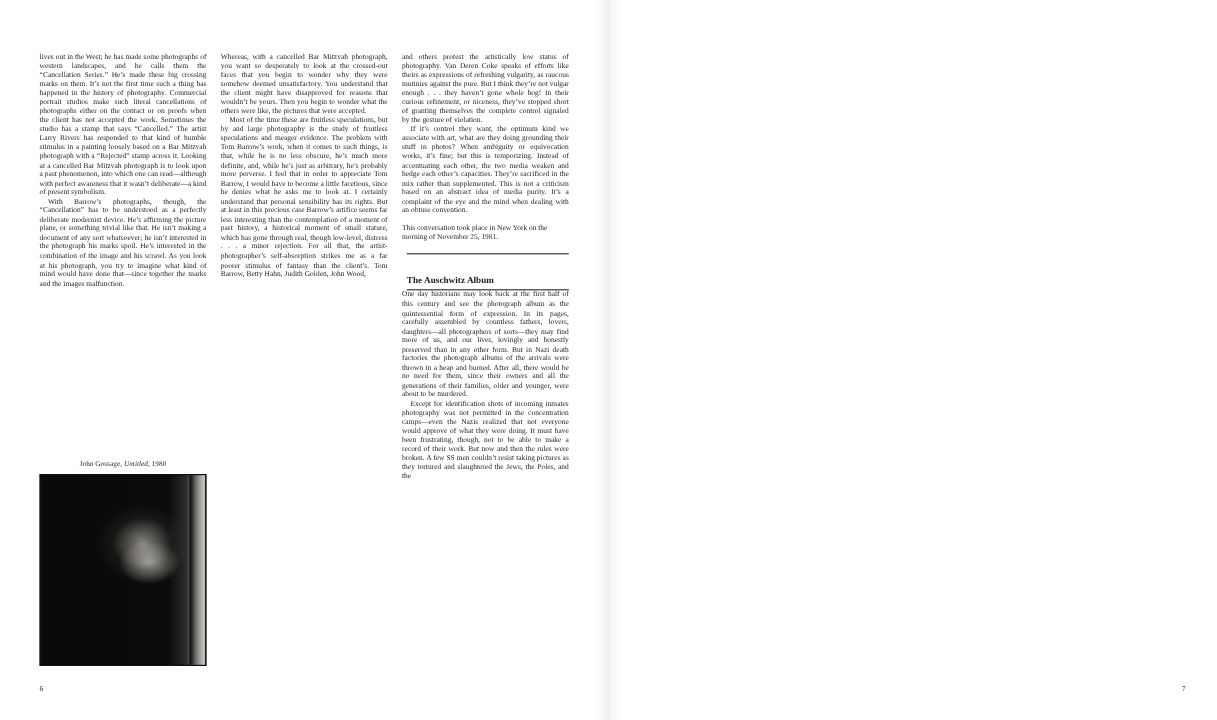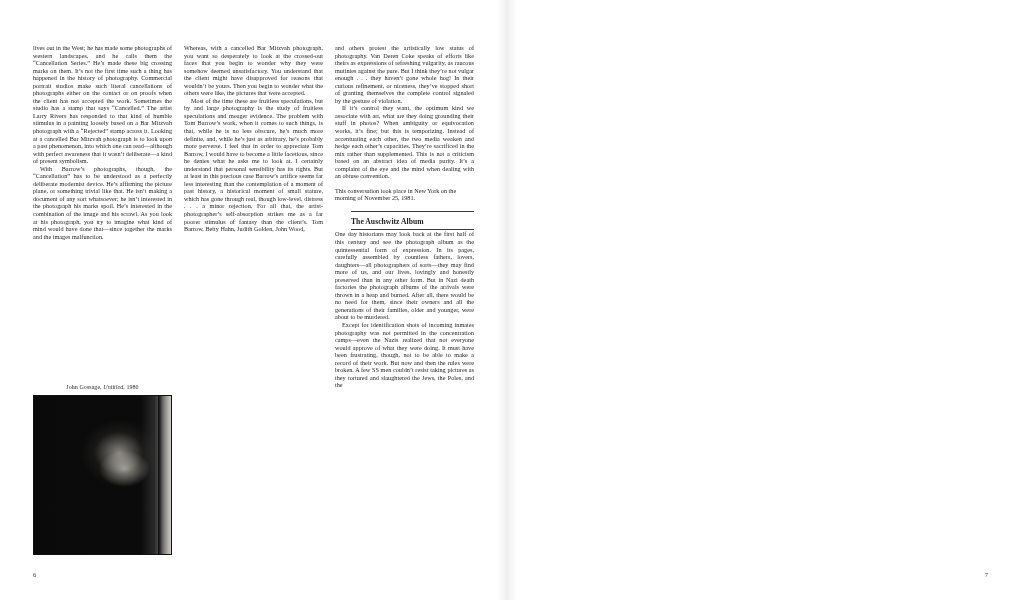--- a/index.html
+++ b/index.html
@@ -77,23 +77,23 @@
 
   p.note {
     margin: 7px 0 0 0;
     font-size: 6.2px;
     line-height: 7.55px;
     text-align: left;
     color: #232323;
   }
 
   .section-head {
-    margin: 9px 0 0 16px;
+    margin: 9px 0 0 4px;
     border-top: 1.1px solid #3a3a3a;
-    padding-top: 5px;
+    padding-top: 17px;
   }
   .section-head h2 {
     margin: 0 0 3.5px 0;
     font-size: 7.6px;
     font-weight: bold;
     line-height: 9px;
     letter-spacing: 0.05px;
     color: #1a1a1a;
   }
   .section-head .rule-bottom {

